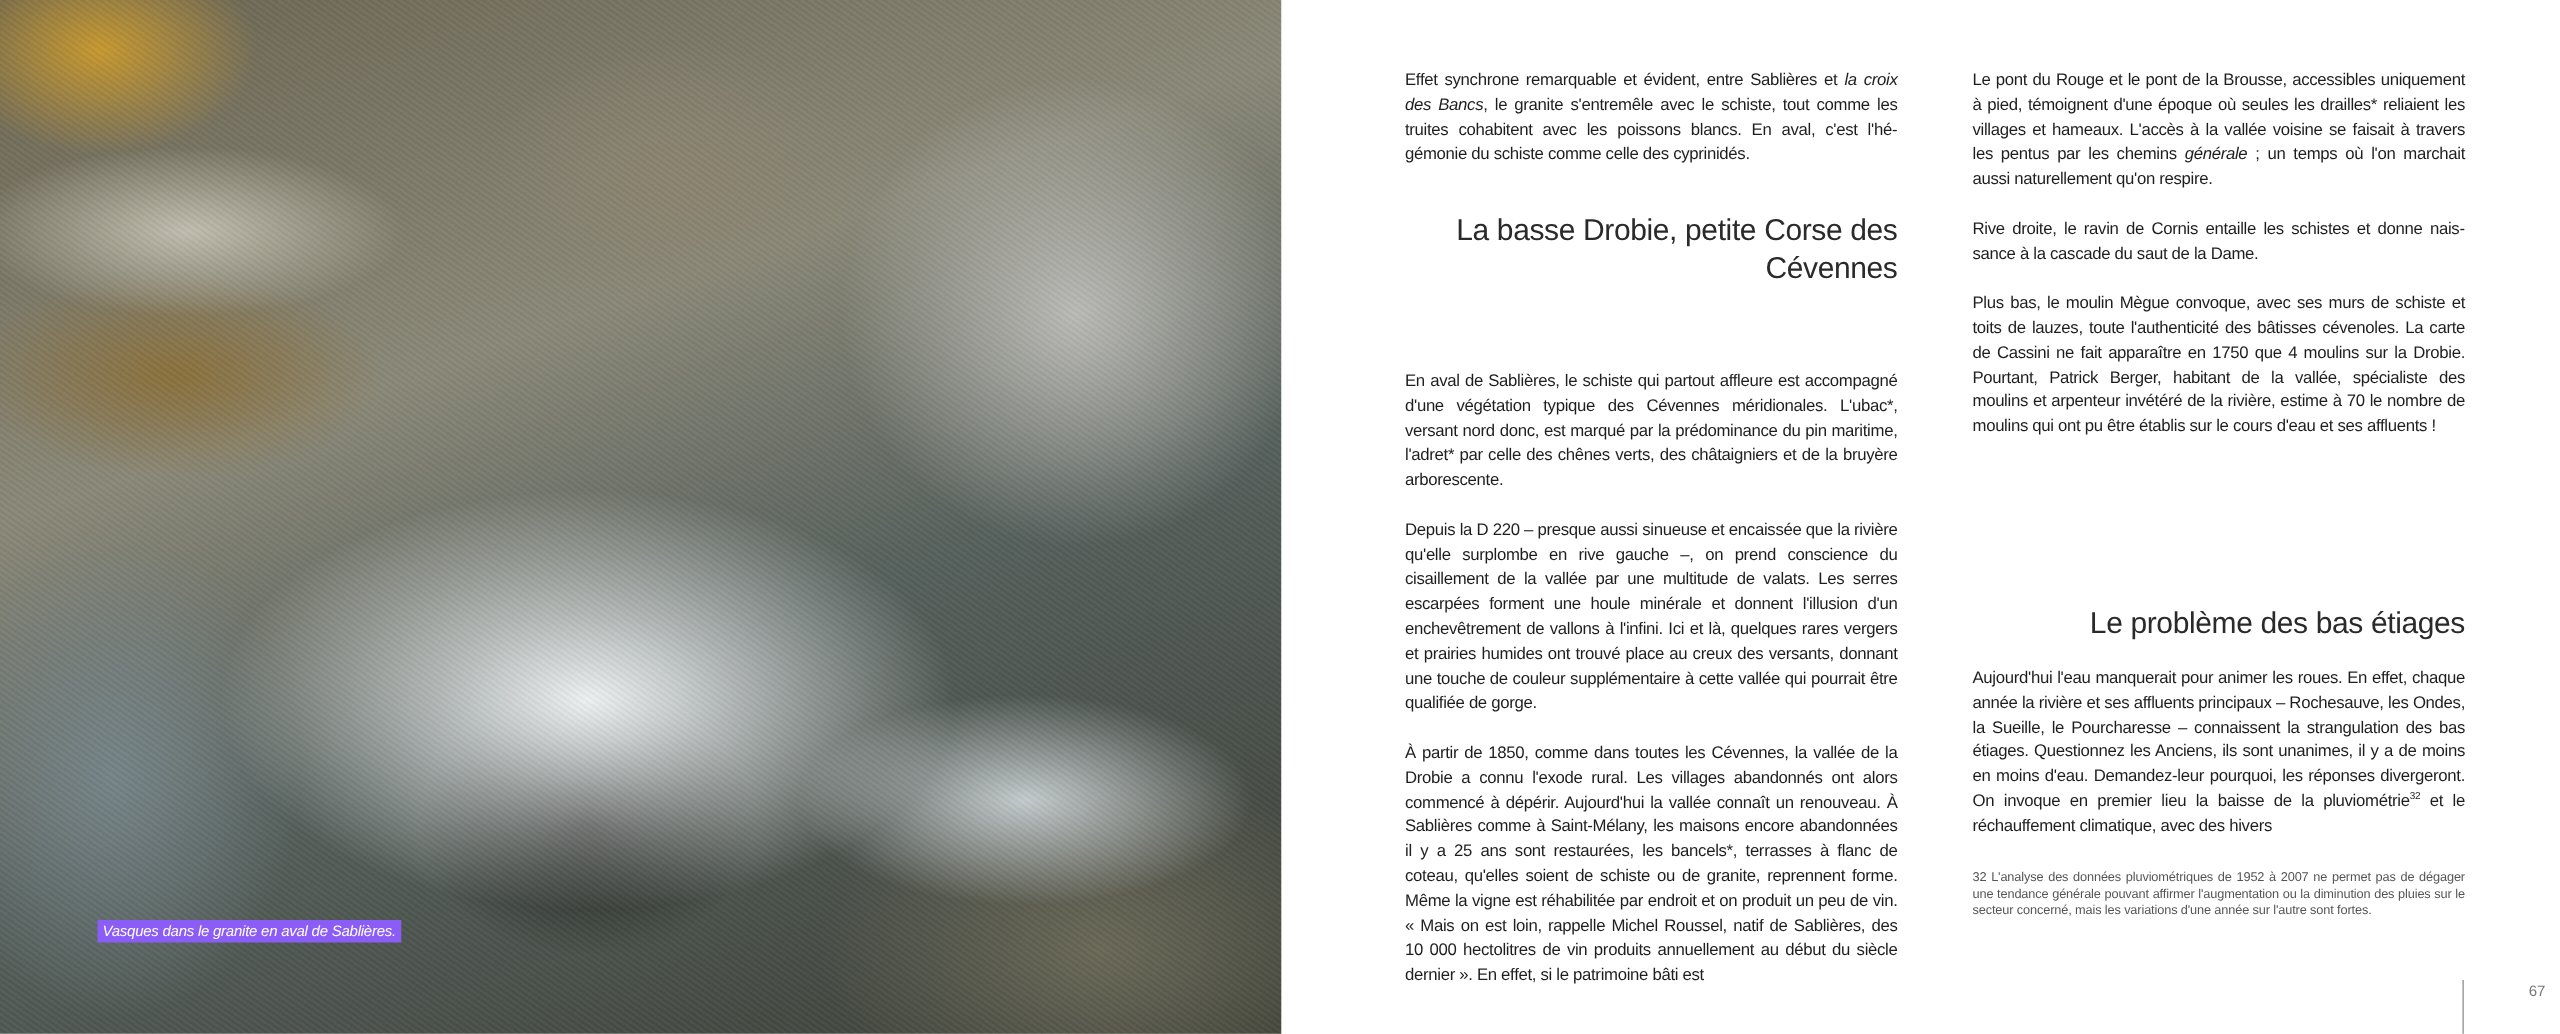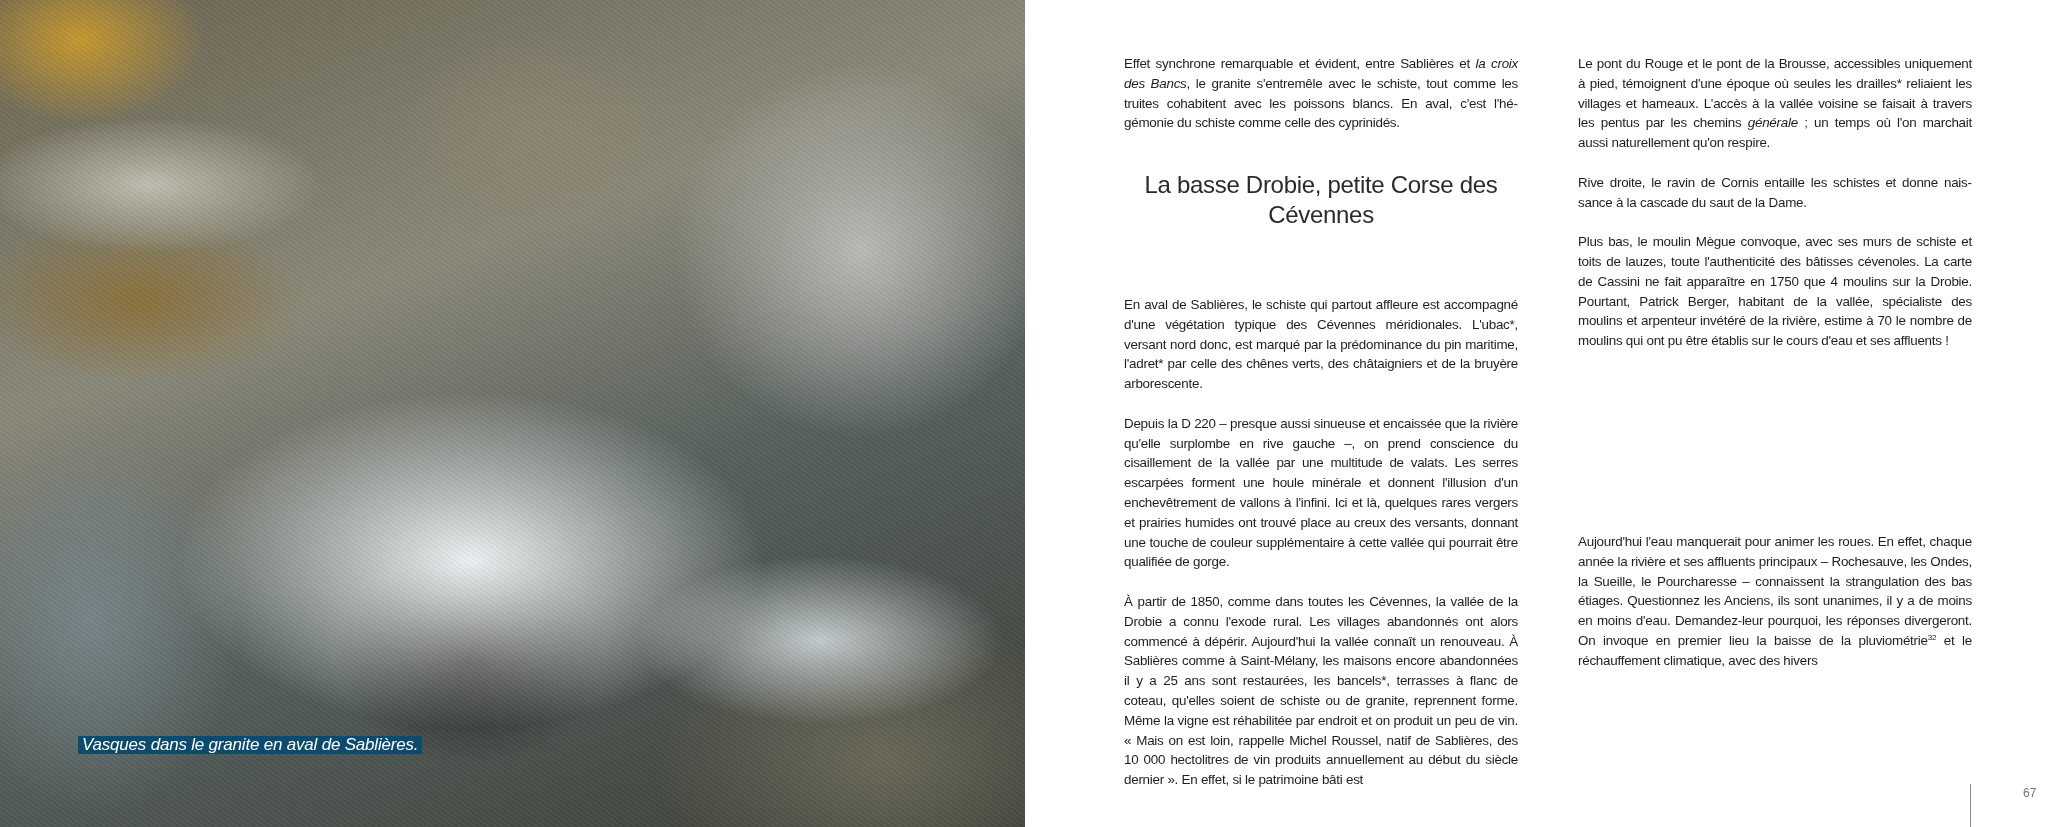--- a/index.html
+++ b/index.html
@@ -26,38 +26,38 @@
       radial-gradient(ellipse 200px 260px at 90px 620px, rgba(120,135,140,0.9), rgba(120,135,140,0) 75%),
       radial-gradient(ellipse 300px 200px at 880px 760px, rgba(110,108,90,0.9), rgba(110,108,90,0) 75%),
       linear-gradient(160deg, #6a6450 0%, #8a8878 35%, #56605c 60%, #3c3f36 100%);
   }
   .photo::after {
     content: ""; position: absolute; inset: 0;
     background: repeating-linear-gradient(35deg, rgba(255,255,255,0.03) 0 2px, rgba(0,0,0,0.03) 2px 4px);
   }
   .caption {
     position: absolute; left: 78px; top: 736px; z-index: 2;
-    background: #0c4a6e; color: #fff;
+    background: #8b5cf6; color: #fff;
     font-family: "Liberation Sans", sans-serif; font-style: italic;
-    font-size: 17px; line-height: 16px; padding: 1px 4px; letter-spacing: -0.2px;
+    font-size: 12px; line-height: 16px; padding: 1px 4px; letter-spacing: -0.2px;
   }
 
   
   .col {
     position: absolute; top: 54px; width: 394px;
     font-size: 13.4px; line-height: 19.8px; letter-spacing: -0.25px;
     text-align: justify; hyphens: manual;
   }
   .col-left { left: 1124px; }
   .col-right { left: 1578px; }
   .col p { margin: 0 0 19.8px 0; }
   .col p.last { margin-bottom: 0; }
   .heading {
     font-family: "Liberation Sans", sans-serif; font-weight: normal;
-    font-size: 24px; line-height: 30px; color: #2a2a2a; text-align: center;
+    font-size: 24px; line-height: 30px; color: #2a2a2a; text-align: right;
     letter-spacing: -0.3px; margin: 0;
   }
   .h-left { position: absolute; left: 1124px; top: 170px; width: 394px; }
   .h-right { position: absolute; left: 1578px; top: 484px; width: 394px; }
   .footnote {
     position: absolute; left: 1578px; top: 696px; width: 394px;
     font-size: 10.2px; line-height: 13px; color: #555; text-align: justify; letter-spacing: -0.1px;
   }
   sup { font-size: 8px; line-height: 0; }
   .page-rule {
@@ -88,21 +88,25 @@
     <p>Depuis la D 220 – presque aussi sinueuse et encaissée que la rivière qu'elle surplombe en rive gauche –, on prend conscience du cisaillement de la vallée par une multitude de valats. Les serres escarpées forment une houle minérale et donnent l'illusion d'un enchevêtrement de vallons à l'infini. Ici et là, quelques rares ver­gers et prairies humides ont trouvé place au creux des versants, donnant une touche de couleur supplémentaire à cette vallée qui pourrait être qualifiée de gorge.</p>
     <p class="last">À partir de 1850, comme dans toutes les Cévennes, la vallée de la Drobie a connu l'exode rural. Les villages abandonnés ont alors commencé à dépérir. Aujourd'hui la vallée connaît un renouveau. À Sablières comme à Saint-Mélany, les maisons encore abandon­nées il y a 25 ans sont restaurées, les bancels*, terrasses à flanc de coteau, qu'elles soient de schiste ou de granite, reprennent forme. Même la vigne est réhabilitée par endroit et on produit un peu de vin. « Mais on est loin, rappelle Michel Roussel, natif de Sablières, des 10 000 hectolitres de vin produits annuellement au début du siècle dernier ». En effet, si le patrimoine bâti est</p>
   </div>
 
   <div class="col col-right" style="top:54px;">
     <p><span>Le pont du Rouge et le pont de la Brousse, accessibles unique­ment à pied, témoignent d'une époque où seules les drailles* reliaient les villages et hameaux. L'accès à la vallée voisine se fai­sait à travers les pentus par les chemins </span><em>générale</em><span> ; un temps où l'on marchait aussi naturellement qu'on respire.</span></p>
     <p>Rive droite, le ravin de Cornis entaille les schistes et donne nais­sance à la cascade du saut de la Dame.</p>
     <p class="last">Plus bas, le moulin Mègue convoque, avec ses murs de schiste et toits de lauzes, toute l'authenticité des bâtisses cévenoles. La carte de Cassini ne fait apparaître en 1750 que 4 moulins sur la Drobie. Pourtant, Patrick Berger, habitant de la vallée, spécialiste des moulins et arpenteur invétéré de la rivière, estime à 70 le nombre de moulins qui ont pu être établis sur le cours d'eau et ses affluents !</p>
   </div>
 
+  <div class="h-right">
+    <h2 class="heading">Le problème des bas étiages</h2>
+  </div>
 
   <div class="col col-right" style="top:532px;">
     <p class="last"><span>Aujourd'hui l'eau manquerait pour animer les roues. En effet, chaque année la rivière et ses affluents principaux – Rochesauve, les Ondes, la Sueille, le Pourcharesse – connaissent la strangula­tion des bas étiages. Questionnez les Anciens, ils sont unanimes, il y a de moins en moins d'eau. Demandez-leur pourquoi, les réponses divergeront. On invoque en premier lieu la baisse de la pluviométrie</span><sup>32</sup><span> et le réchauffement climatique, avec des hivers</span></p>
   </div>
 
+  <div class="footnote">32  L'analyse des données pluviométriques de 1952 à 2007 ne permet pas de dégager une tendance générale pouvant affirmer l'augmentation ou la dimi­nution des pluies sur le secteur concerné, mais les variations d'une année sur l'autre sont fortes.</div>
 
   <div class="page-rule"></div>
   <div class="page-num">67</div>
 </div>
 
 </body></html>

